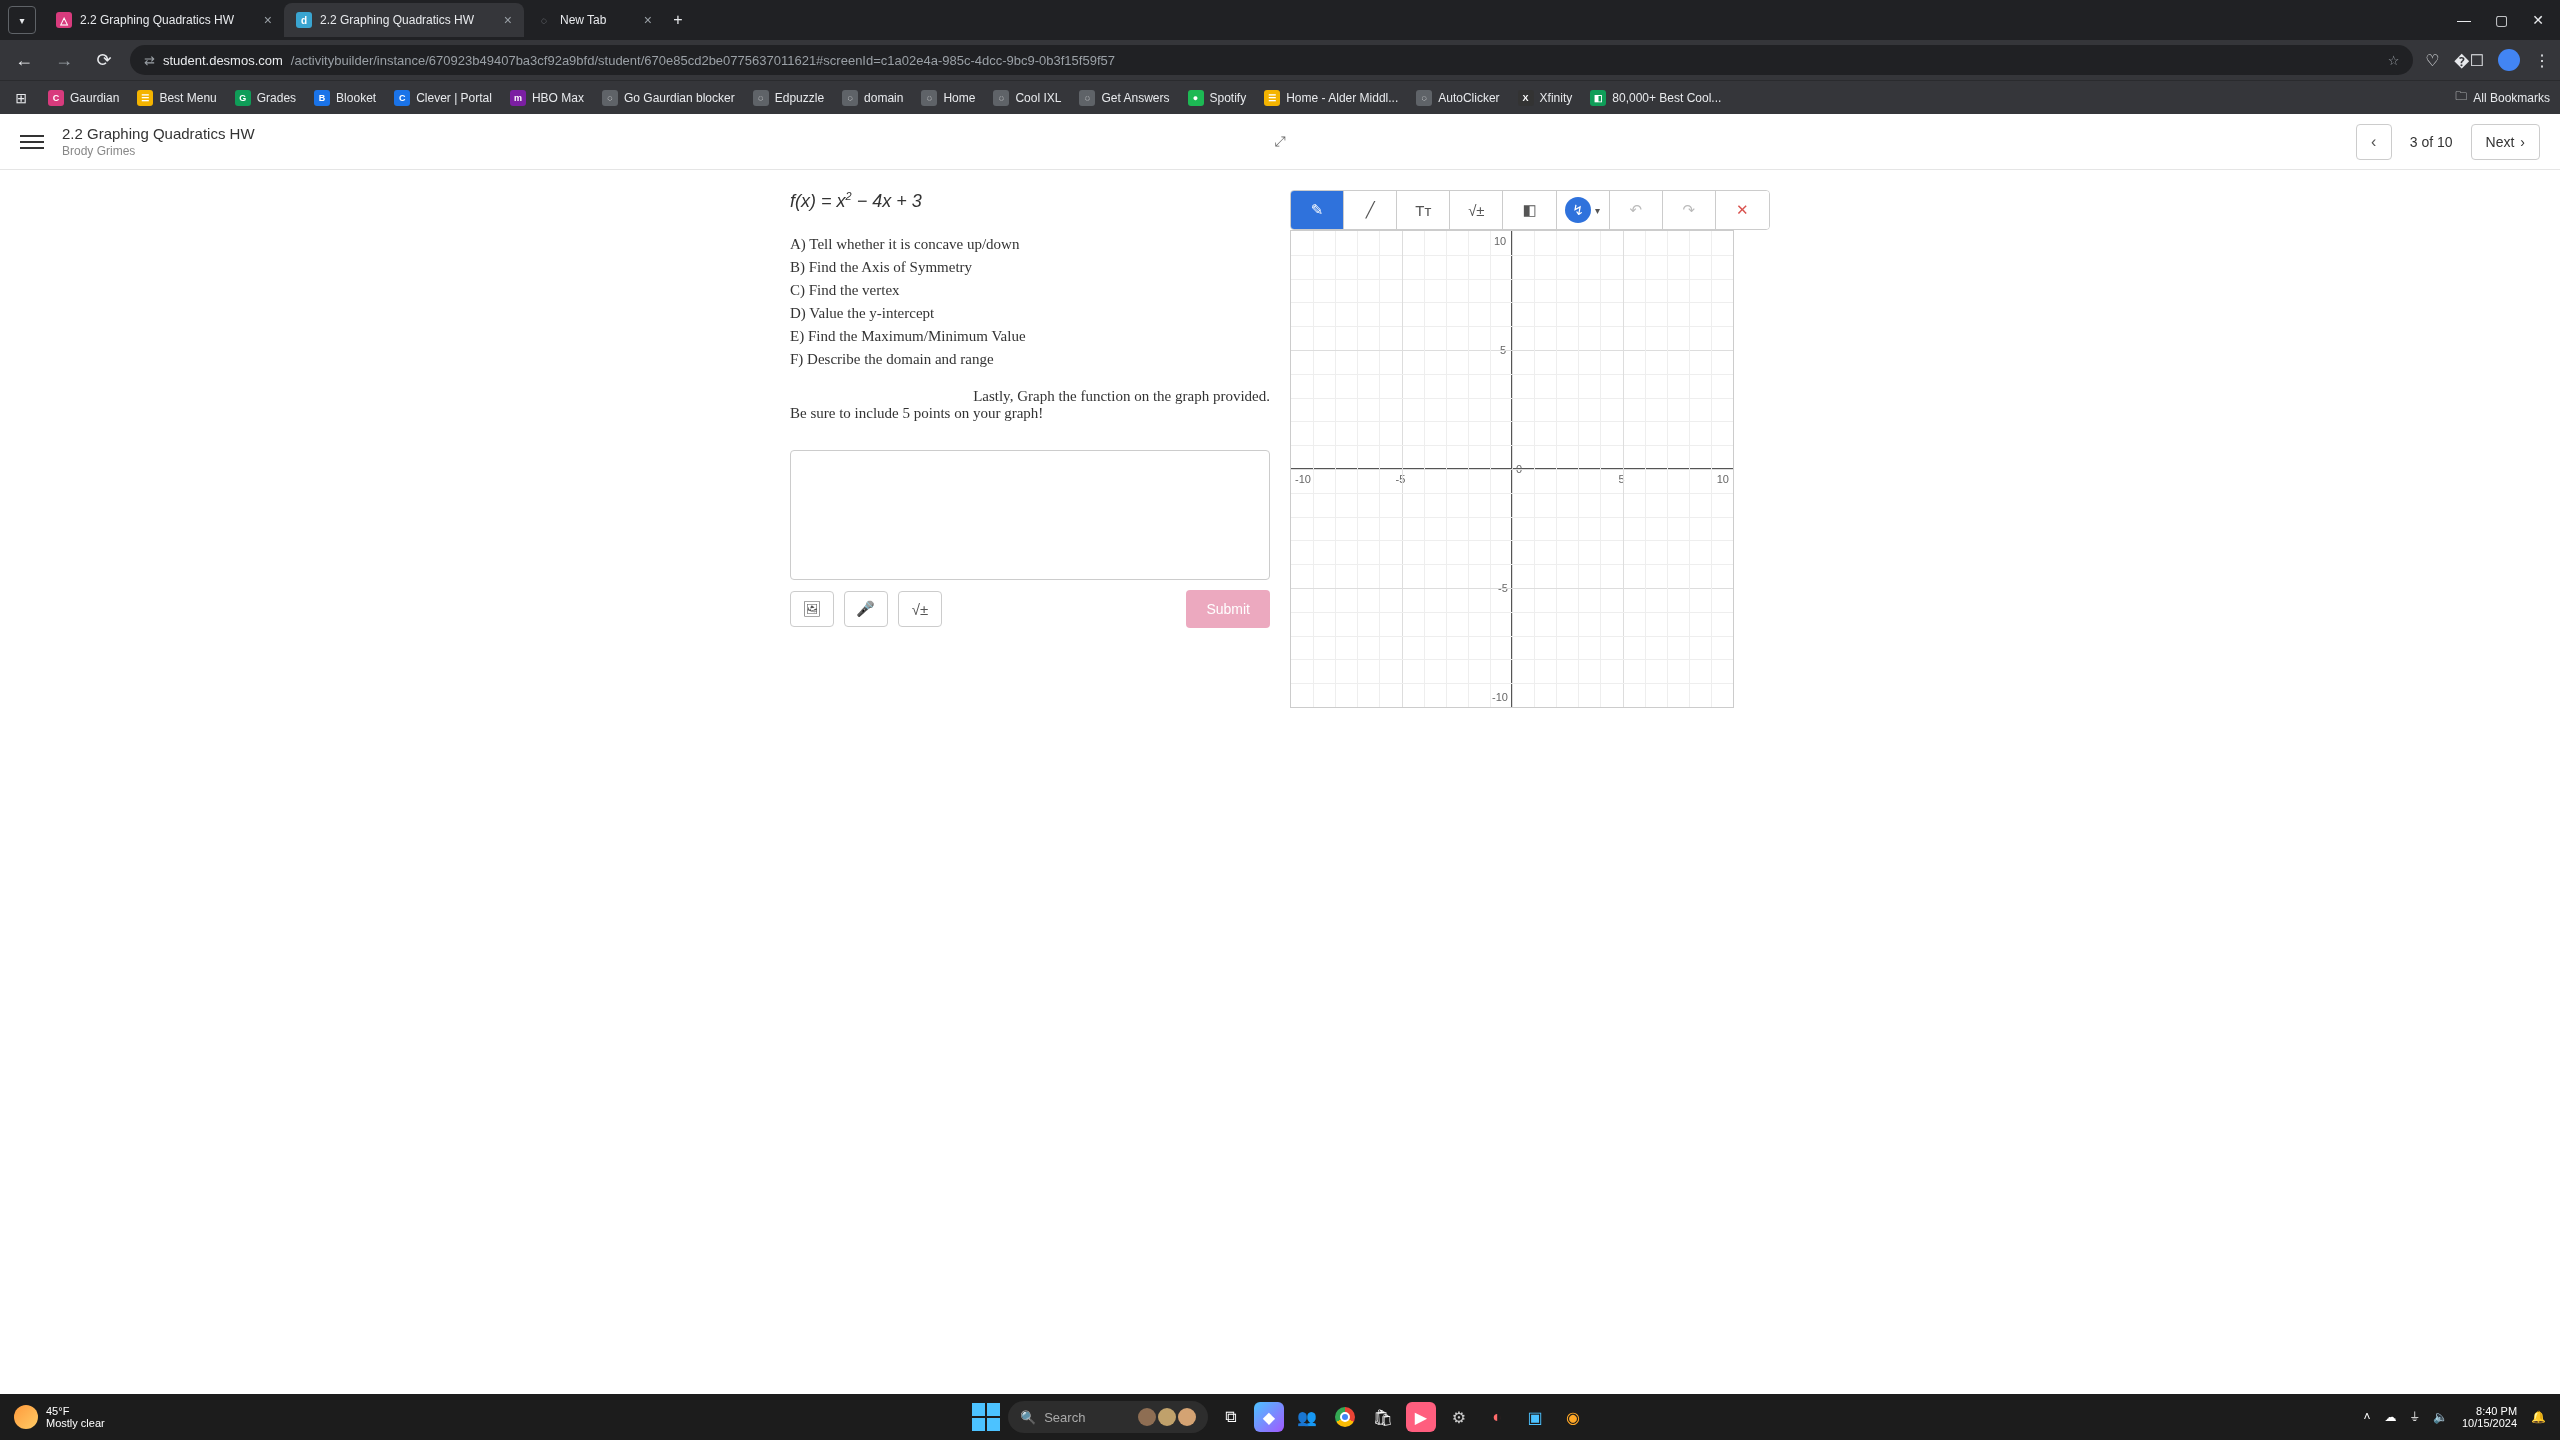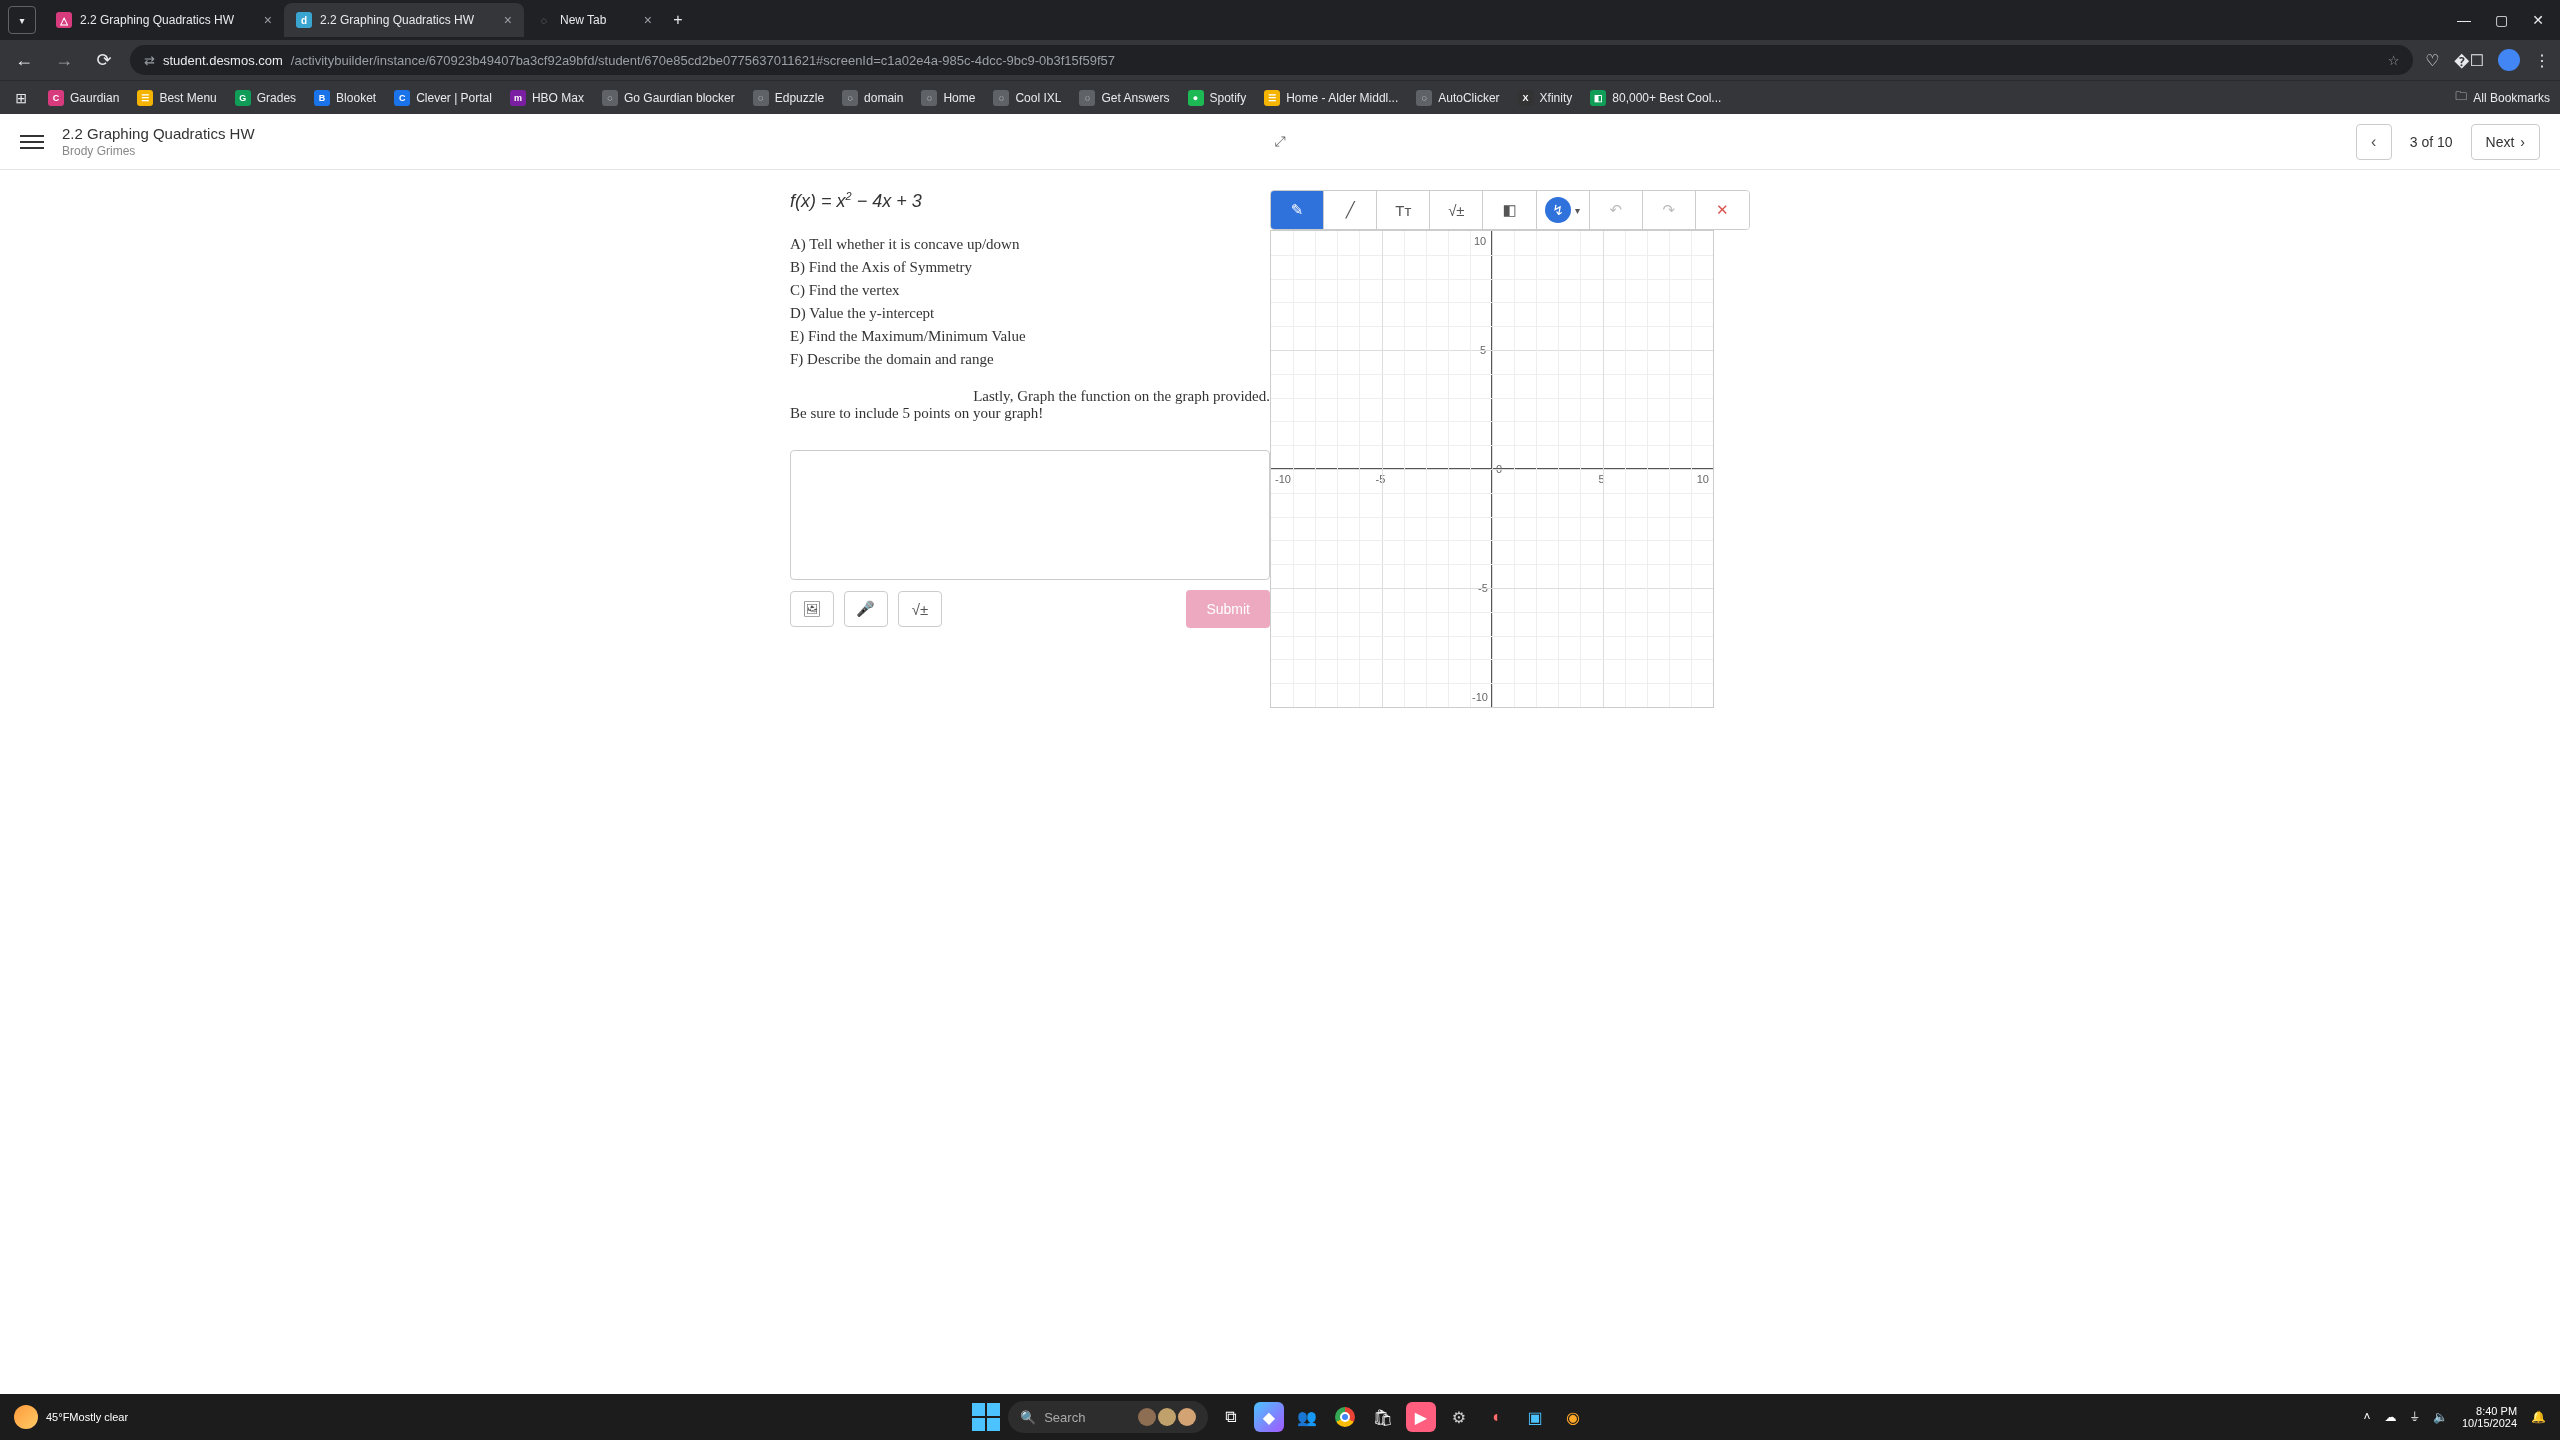--- a/index.html
+++ b/index.html
@@ -40,21 +40,21 @@
   .act-title .main{font-size:15px;color:#333;}
   .act-title .sub{font-size:12px;color:#888;margin-top:2px;}
   .expand-ic{margin-left:auto;margin-right:auto;position:absolute;left:50%;transform:translateX(-50%);color:#666;font-size:14px;}
   .hdr-right{margin-left:auto;display:flex;align-items:center;gap:18px;}
   .pg-btn{width:36px;height:36px;border:1px solid #ccc;border-radius:4px;display:flex;align-items:center;justify-content:center;color:#555;font-size:16px;}
   .pg-count{font-size:14px;color:#333;}
   .next-btn{height:36px;border:1px solid #ccc;border-radius:4px;padding:0 14px;display:flex;align-items:center;gap:6px;color:#333;font-size:14px;}
 
   .content-wrap{position:absolute;top:76px;left:50%;transform:translateX(-50%);width:980px;}
   .prompt-title{font-size:21px;color:#333;text-align:center;margin-bottom:28px;font-family:Georgia,serif;}
-  .two-col{display:flex;}
+  .two-col{display:flex;gap:20px;}
   .left-col{width:480px;}
   .right-col{width:480px;}
 
   .formula{font-family:Georgia,serif;font-size:18px;color:#333;margin-bottom:24px;font-style:italic;}
   .formula sup{font-size:11px;}
   .q-line{font-size:15px;color:#333;margin-bottom:6px;font-family:Georgia,serif;}
   .q-para{font-size:15px;color:#333;margin-top:20px;font-family:Georgia,serif;text-align:right;}
 
   .answer-box{margin-top:28px;border:1px solid #ccc;border-radius:4px;height:130px;background:#fff;}
   .ans-tools{margin-top:10px;display:flex;gap:10px;align-items:center;}
@@ -77,21 +77,21 @@
   .gline-h{position:absolute;left:0;right:0;height:1px;background:#eee;}
   .gline-v.major,.gline-h.major{background:#ddd;}
   .axis-v{position:absolute;top:0;bottom:0;left:50%;width:2px;background:#555;transform:translateX(-1px);}
   .axis-h{position:absolute;left:0;right:0;top:50%;height:2px;background:#555;transform:translateY(-1px);}
   .glabel{position:absolute;font-size:11px;color:#666;}
 
   
   .taskbar{position:absolute;left:0;right:0;bottom:0;height:46px;background:#1c1c1c;display:flex;align-items:center;padding:0 14px;}
   .weather{display:flex;align-items:center;gap:8px;color:#fff;}
   .wx-icon{width:24px;height:24px;border-radius:50%;background:linear-gradient(135deg,#ff9a3c,#ffcc66);}
-  .wx-txt{display:flex;flex-direction:row;font-size:11px;line-height:12px;}
+  .wx-txt{display:flex;flex-direction:column;font-size:11px;line-height:12px;}
   .tb-center{position:absolute;left:50%;transform:translateX(-50%);display:flex;align-items:center;gap:8px;}
   .start-btn{width:28px;height:28px;display:grid;grid-template-columns:1fr 1fr;grid-template-rows:1fr 1fr;gap:2px;}
   .start-btn span{background:#4cc2ff;}
   .search-pill{height:32px;width:200px;background:#2d2d2d;border-radius:16px;display:flex;align-items:center;padding:0 12px;color:#aaa;font-size:13px;gap:8px;}
   .tb-icon{width:30px;height:30px;border-radius:6px;display:flex;align-items:center;justify-content:center;font-size:16px;}
   .tray{margin-left:auto;display:flex;align-items:center;gap:14px;color:#fff;font-size:12px;}
   .tray .clock{display:flex;flex-direction:column;align-items:flex-end;font-size:11px;line-height:12px;}
 </style>
 </head>
 <body>

